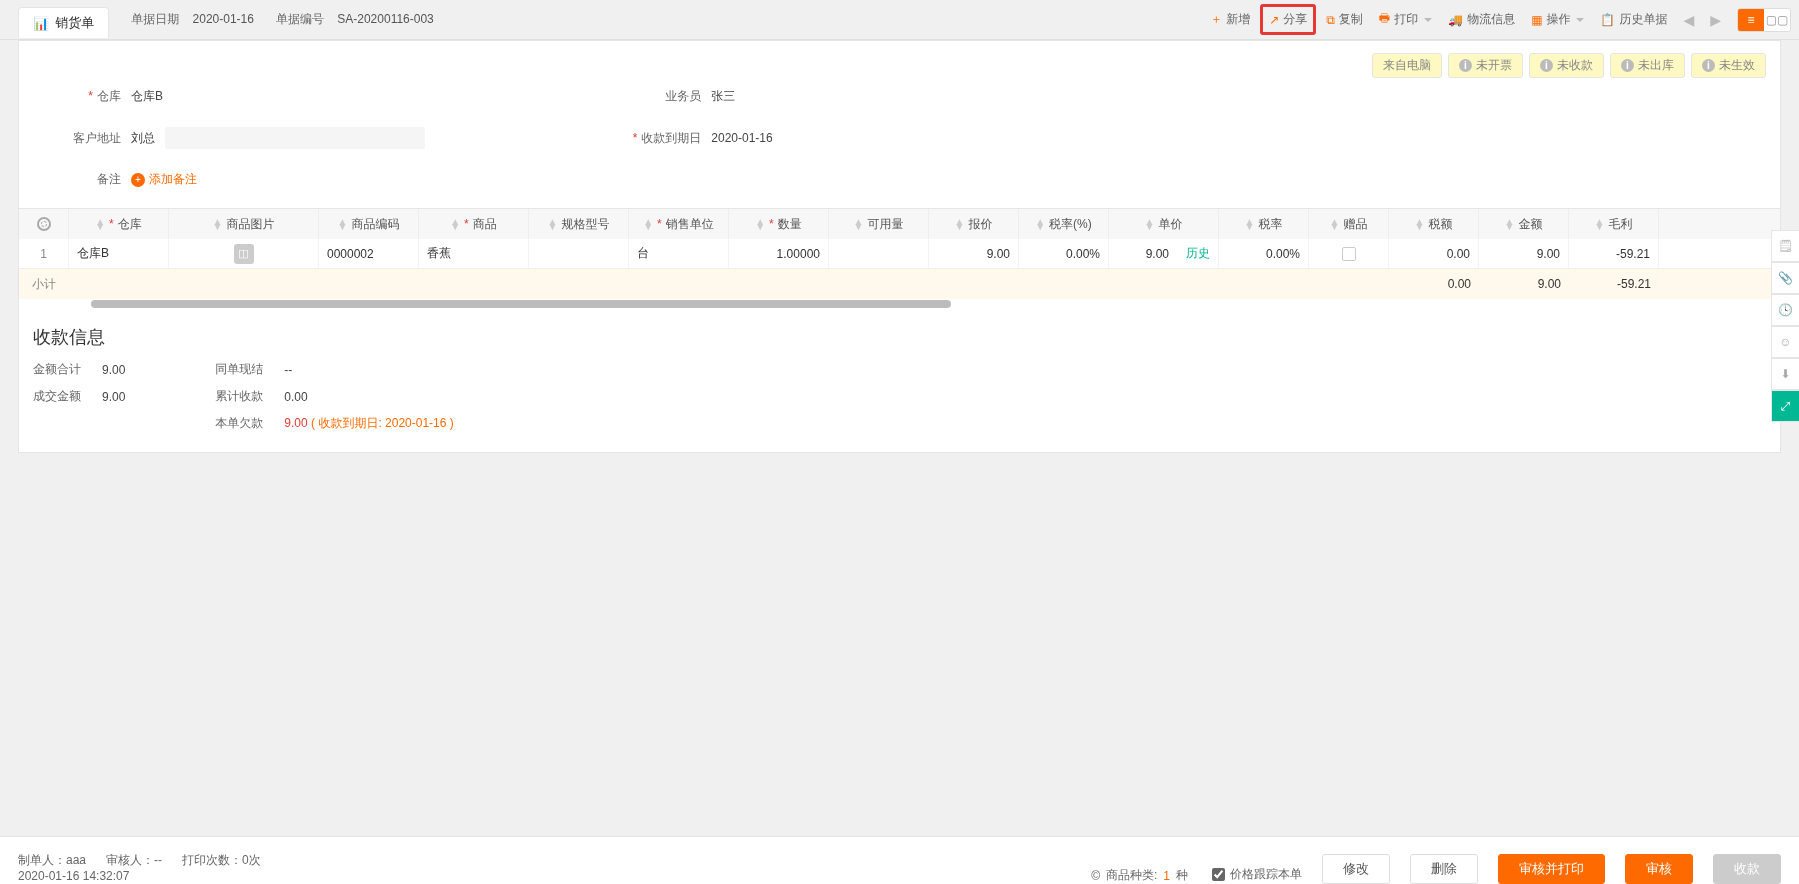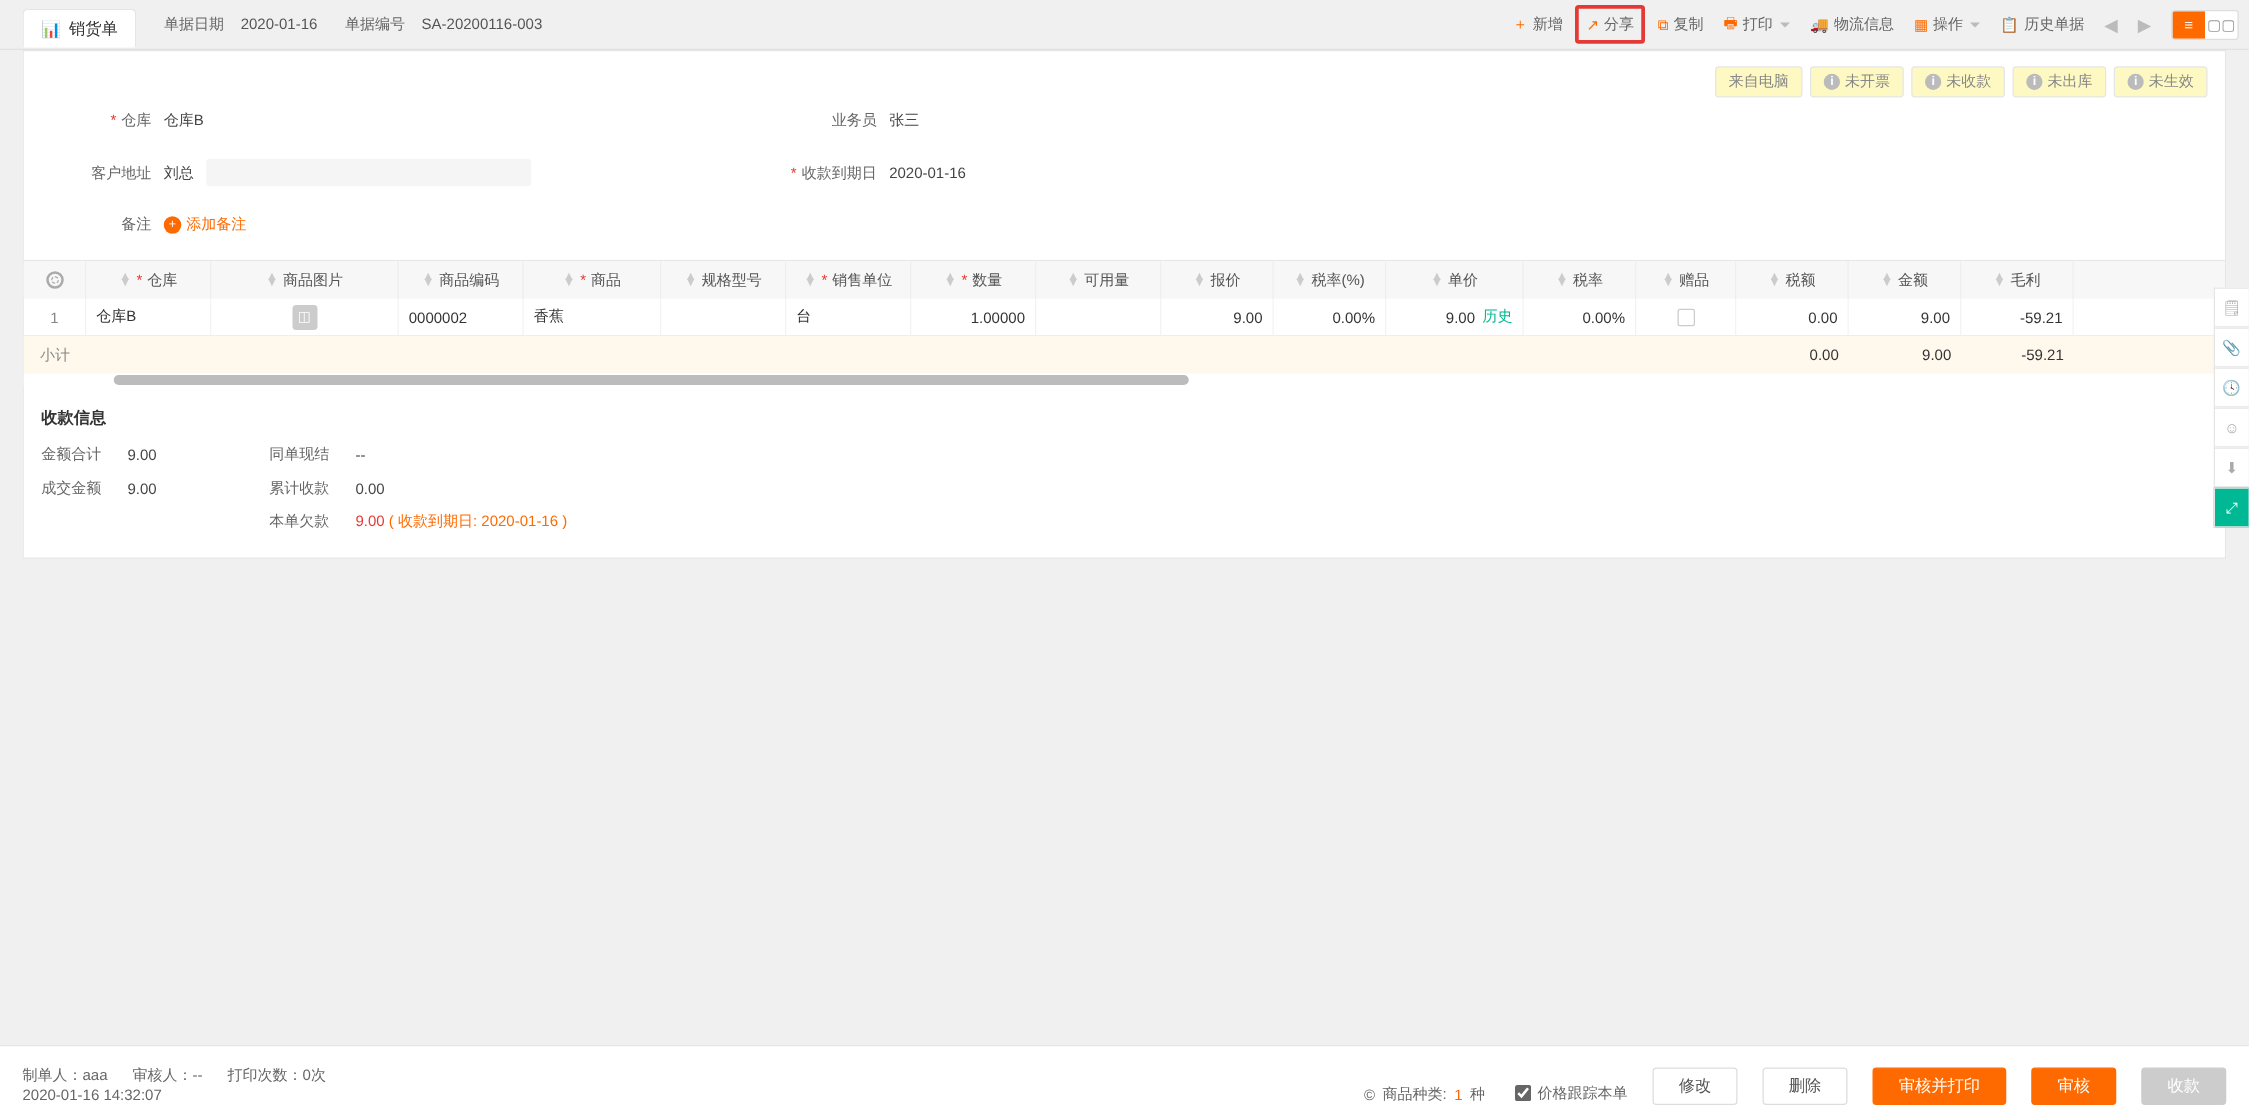--- a/index.html
+++ b/index.html
@@ -106,29 +106,29 @@
   .th{display:flex;align-items:center;justify-content:center;gap:4px;border-right:1px solid #eee;height:100%;}
   .th.first{justify-content:center;color:#888;}
   .sort{color:#ccc;font-size:10px;display:flex;flex-direction:column;line-height:5px;}
   .th .req{color:#e53935;}
   .trow{border-bottom:1px solid #eee;}
   .td{display:flex;align-items:center;height:100%;padding:0 8px;border-right:1px solid #f3f3f3;}
   .td.idx{justify-content:center;color:#888;}
   .td.num{justify-content:flex-end;}
   .img-cell{justify-content:center;}
   .img-ph{width:20px;height:20px;background:#ccc;border-radius:3px;color:#fff;display:flex;align-items:center;justify-content:center;font-size:11px;}
-  .history-link{color:var(--teal);margin-left:6px;cursor:pointer;}
+  .history-link{color:var(--teal);margin-left:17px;cursor:pointer;}
   .chk{width:14px;height:14px;border:1px solid #ccc;border-radius:2px;}
   .tsum{background:#fff8ec;font-weight:500;}
   .tsum .td{border-right:none;}
   .hscroll{height:10px;background:#fff;position:relative;}
   .hscroll .bar{position:absolute;left:72px;top:1px;height:8px;width:860px;background:#bcbcbc;border-radius:4px;}
   
   .paysec{padding:16px 14px 20px;}
-  .paysec h4{margin:0 0 12px;font-weight:700;font-size:13px;}
+  .paysec h4{margin:0 0 12px;font-weight:400;font-size:18px;}
   .paygrid{display:flex;gap:90px;}
   .paycol{display:flex;flex-direction:column;gap:10px;}
   .payline{display:flex;gap:11px;align-items:center;}
   .payline .lbl{color:var(--text-soft);min-width:58px;text-align:left;}
   .payline .val{color:#444;}
   .debt{color:#e53935;}
   .debt .note{color:var(--accent);}
 
   
   .rail{

